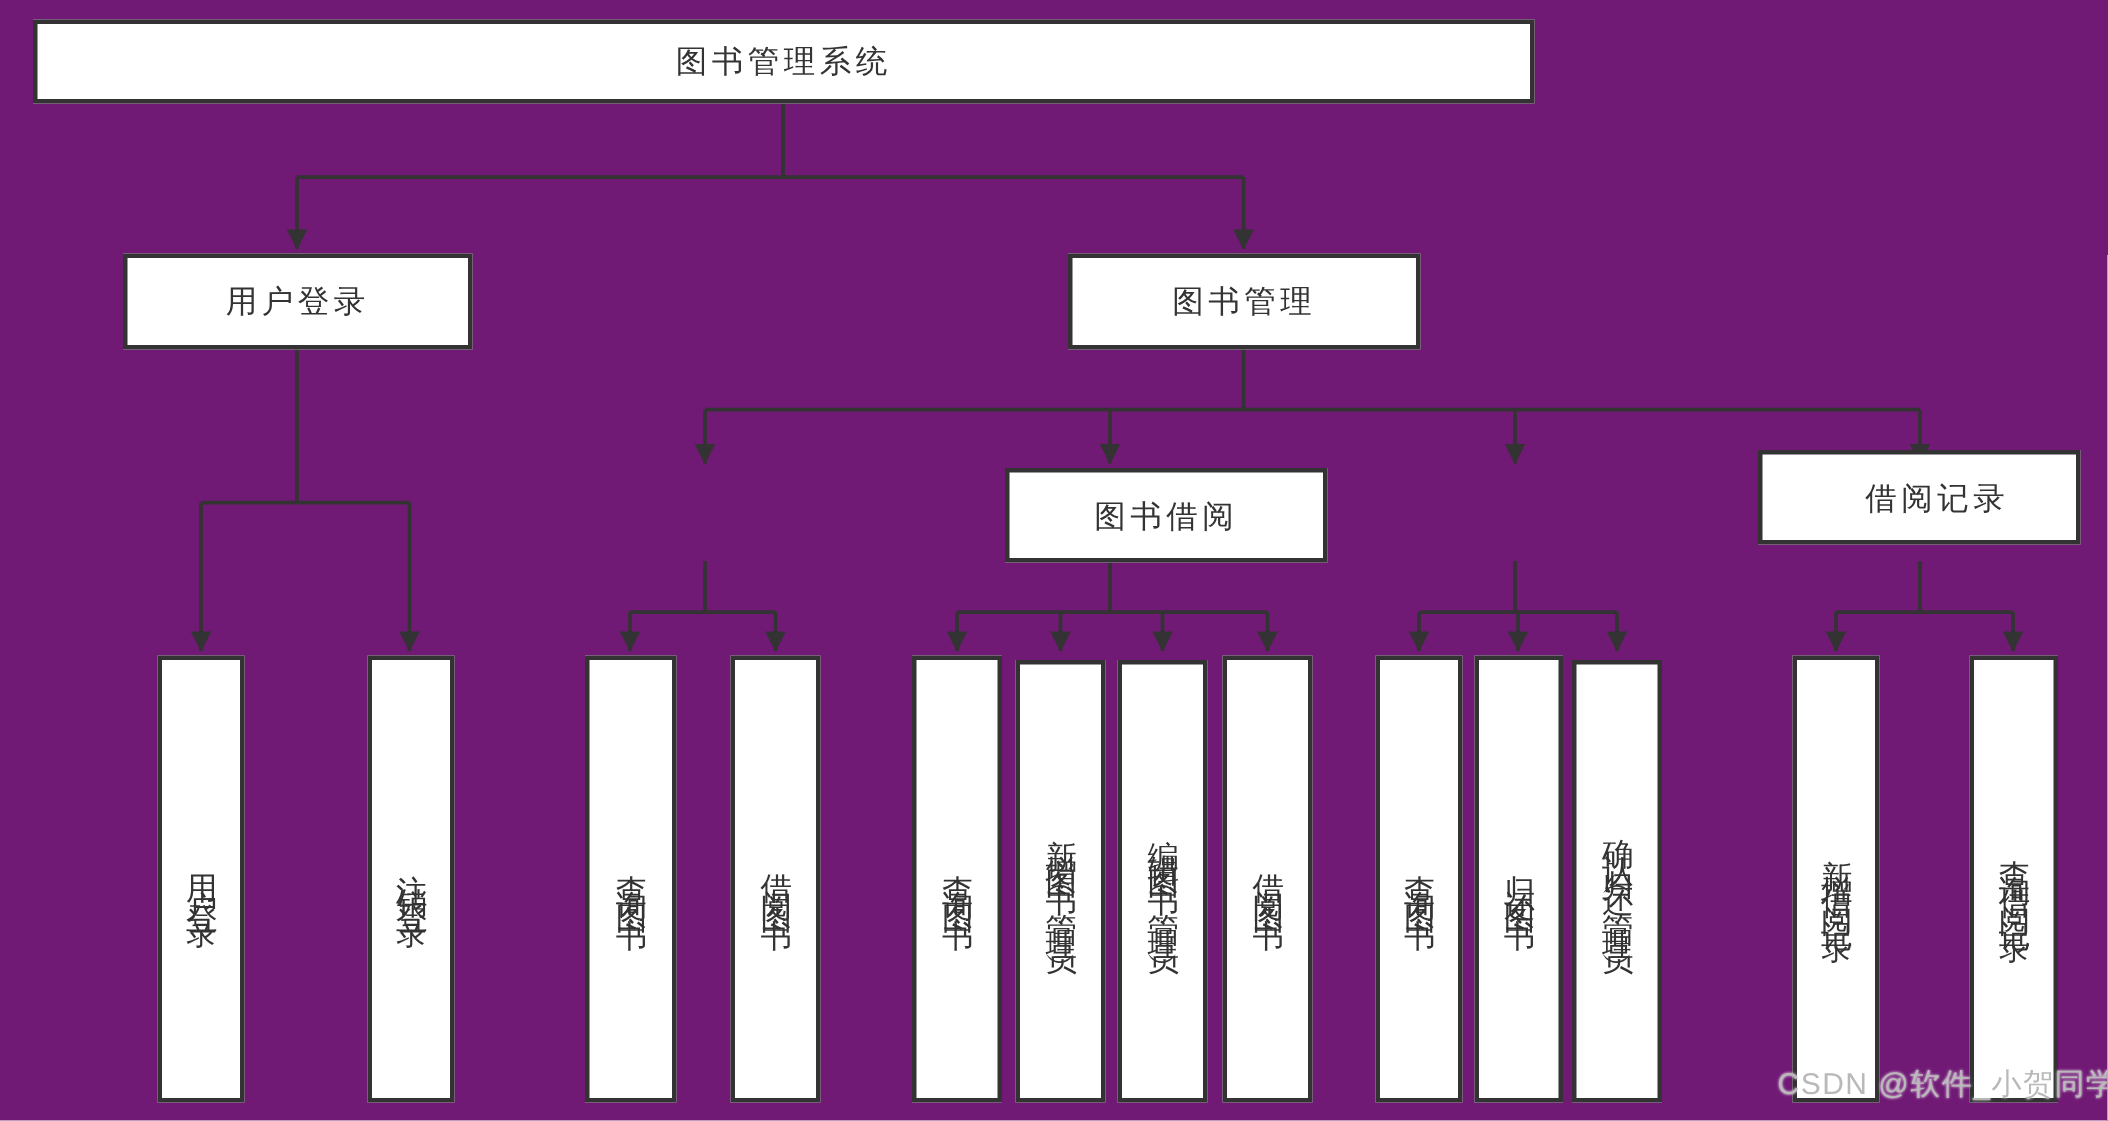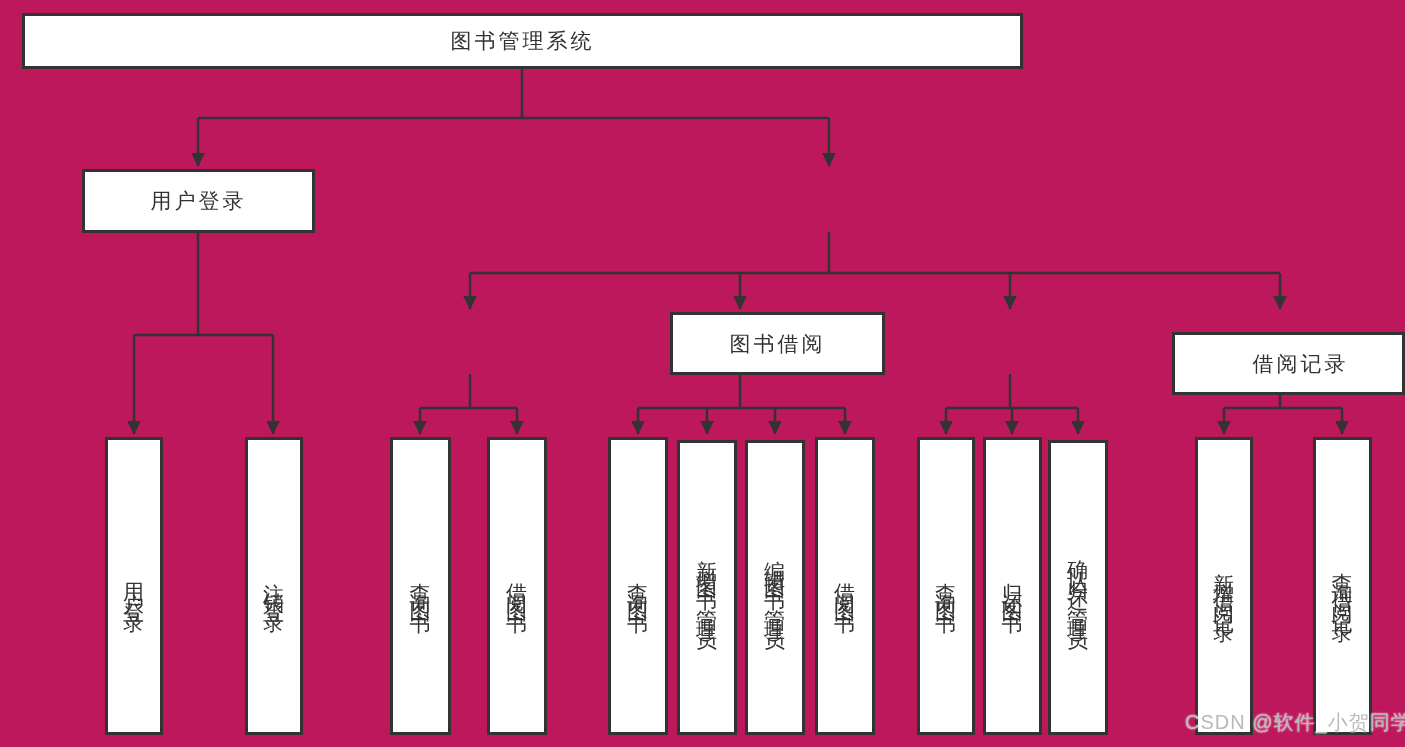--- a/index.html
+++ b/index.html
@@ -5,21 +5,21 @@
   html, body {
     margin: 0;
     padding: 0;
     background: #ffffff;
     font-family: "Liberation Sans", "DejaVu Sans", sans-serif;
   }
   .stage {
     position: relative;
     width: 1405px;
     height: 747px;
-    background: #be185d;
+    background: #701a75;
     overflow: hidden;
   }
   svg.connectors {
     position: absolute;
     left: 0; top: 0;
     width: 1405px;
     height: 747px;
   }
   .box {
     position: absolute;
@@ -110,25 +110,28 @@
     </g>
   </svg>
 
   <div class="box h" style="left:22px; top:13px; width:1001px; height:56px;">
     <span>图书管理系统</span>
   </div>
 
   <div class="box h" style="left:82px; top:169px; width:233px; height:64px;">
     <span>用户登录</span>
   </div>
+  <div class="box h" style="left:712px; top:169px; width:235px; height:64px;">
+    <span>图书管理</span>
+  </div>
 
   <div class="box h" style="left:633px; top:312px; width:215px; height:63px;margin-left:37px;">
     <span>图书借阅</span>
   </div>
-  <div class="box h" style="left:1172px; top:332px; width:233px; height:63px;padding-left:24px;">
+  <div class="box h" style="left:1172px; top:300px; width:215px; height:63px;padding-left:24px;">
     <span>借阅记录</span>
   </div>
 
   <div class="box v" style="left:105px; top:437px; width:58px; height:298px;">
     <span>用户登录</span>
   </div>
   <div class="box v" style="left:245px; top:437px; width:58px; height:298px;">
     <span>注销登录</span>
   </div>
 

